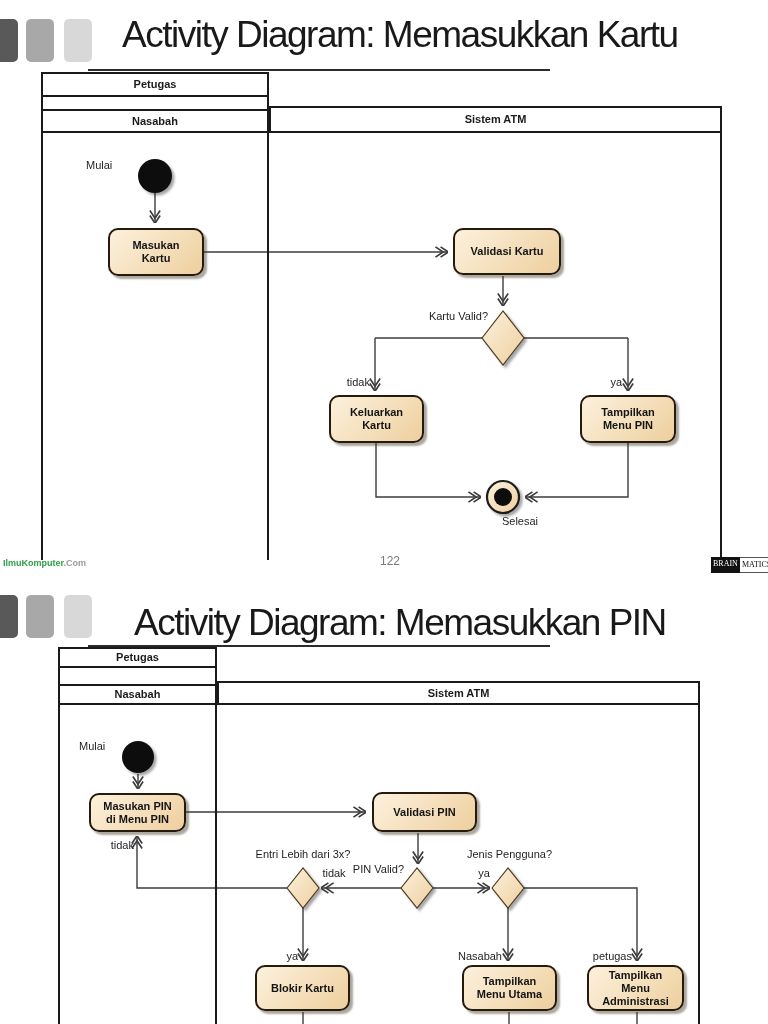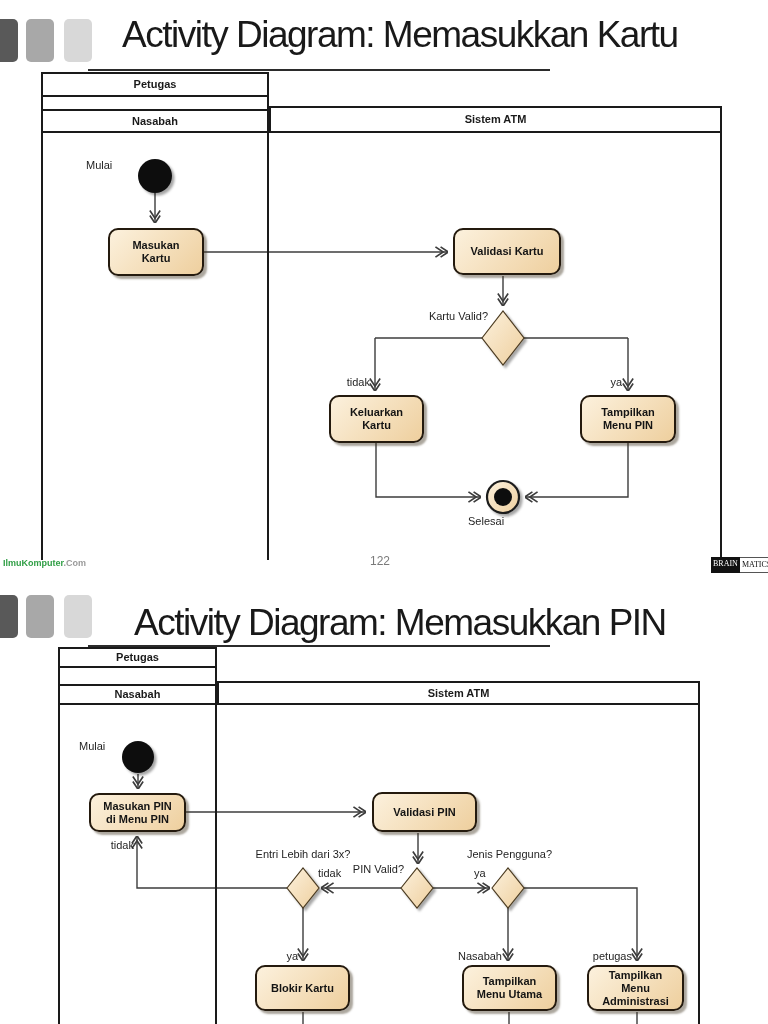--- a/index.html
+++ b/index.html
@@ -15,21 +15,21 @@
     font-size:11px;font-weight:bold;text-align:center;background:#fff;}
   .lanestrip{position:absolute;border-left:2px solid #1a1a1a;border-right:2px solid #1a1a1a;box-sizing:border-box;}
   .vline{position:absolute;width:2px;background:#1a1a1a;}
   
   .node{position:absolute;box-sizing:border-box;border:2px solid #241a0e;border-radius:10px;
     background:linear-gradient(135deg,#fcf1dd 0%,#eecf9e 100%);
     box-shadow:3px 3px 2px rgba(70,60,40,.45);
     display:flex;align-items:center;justify-content:center;text-align:center;
     font-size:11px;font-weight:bold;line-height:13px;color:#141414;padding:10px;}
   
-  .lbl{position:absolute;font-size:11px;color:#1f1f1f;white-space:nowrap;}
+  .lbl{position:absolute;font-size:11px;color:#1f1f1f;white-space:nowrap;text-align:center;}
   .pagenum{position:absolute;font-size:12px;color:#7a7a7a;}
   
   .ilmu{position:absolute;font-size:9px;font-weight:bold;white-space:nowrap;}
   .ilmu .b{color:#2f9e44;} .ilmu .s{color:#9a9a9a;font-weight:bold;}
   .brain{position:absolute;display:flex;font-family:"Liberation Serif",serif;
     font-size:8px;line-height:12px;}
   .brain .l{background:#111;color:#fff;padding:1px 2px;}
   .brain .r{background:#fff;color:#111;border:1px solid #555;border-left:none;padding:1px 2px;}
   svg{position:absolute;left:0;top:0;}
 </style>
@@ -104,23 +104,23 @@
     <div class="vline" style="left:720px;top:133px;height:427px;"></div>
 
     <span class="lbl" style="left:86px;top:159px;">Mulai</span>
     <div class="node" style="left:108px;top:228px;width:96px;height:48px;">Masukan Kartu</div>
     <div class="node" style="left:453px;top:228px;width:108px;height:47px;">Validasi Kartu</div>
     <span class="lbl" style="left:418px;top:310px;width:70px;text-align:right;">Kartu Valid?</span>
     <span class="lbl" style="left:336px;top:376px;width:34px;text-align:right;">tidak</span>
     <span class="lbl" style="left:598px;top:376px;width:24px;text-align:right;">ya</span>
     <div class="node" style="left:329px;top:395px;width:95px;height:48px;">Keluarkan Kartu</div>
     <div class="node" style="left:580px;top:395px;width:96px;height:48px;">Tampilkan Menu PIN</div>
-    <span class="lbl" style="left:468px;top:515px;width:70px;text-align:left;">Selesai</span>
+    <span class="lbl" style="left:468px;top:515px;width:70px;text-align:right;">Selesai</span>
 
-    <span class="pagenum" style="left:370px;top:554px;width:40px;text-align:left;">122</span>
+    <span class="pagenum" style="left:370px;top:554px;width:40px;text-align:center;">122</span>
     <div class="ilmu" style="left:3px;top:558px;"><span class="b">IlmuKomputer</span><span class="s">.Com</span></div>
     <div class="brain" style="left:711px;top:557px;">
         <span class="l">BRAIN</span>
         <span class="r">MATICS</span>
       </div>
   </section>
 
   <section>
     <div class="sq" style="left:-8px;top:595px;width:26px;background:#595959;"></div>
     <div class="sq" style="left:26px;top:595px;background:#a8a8a8;"></div>

